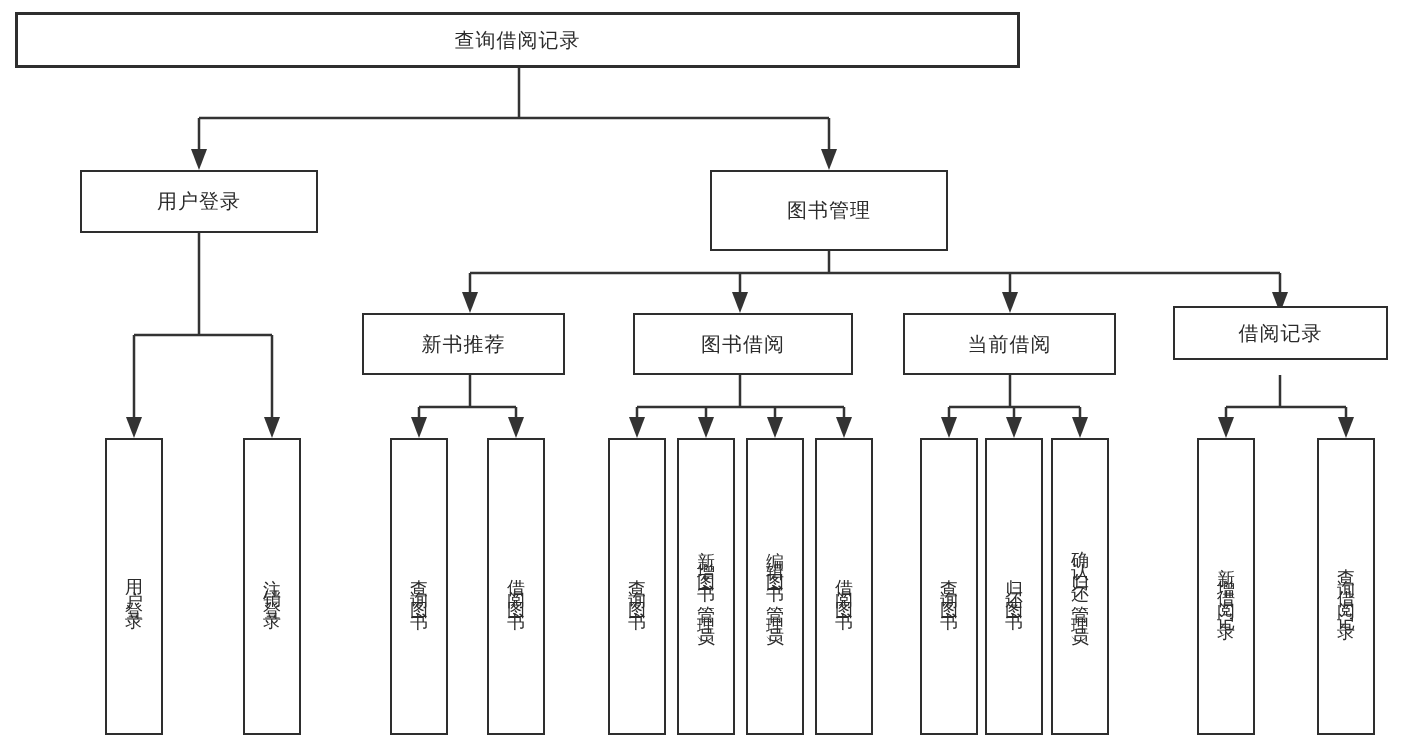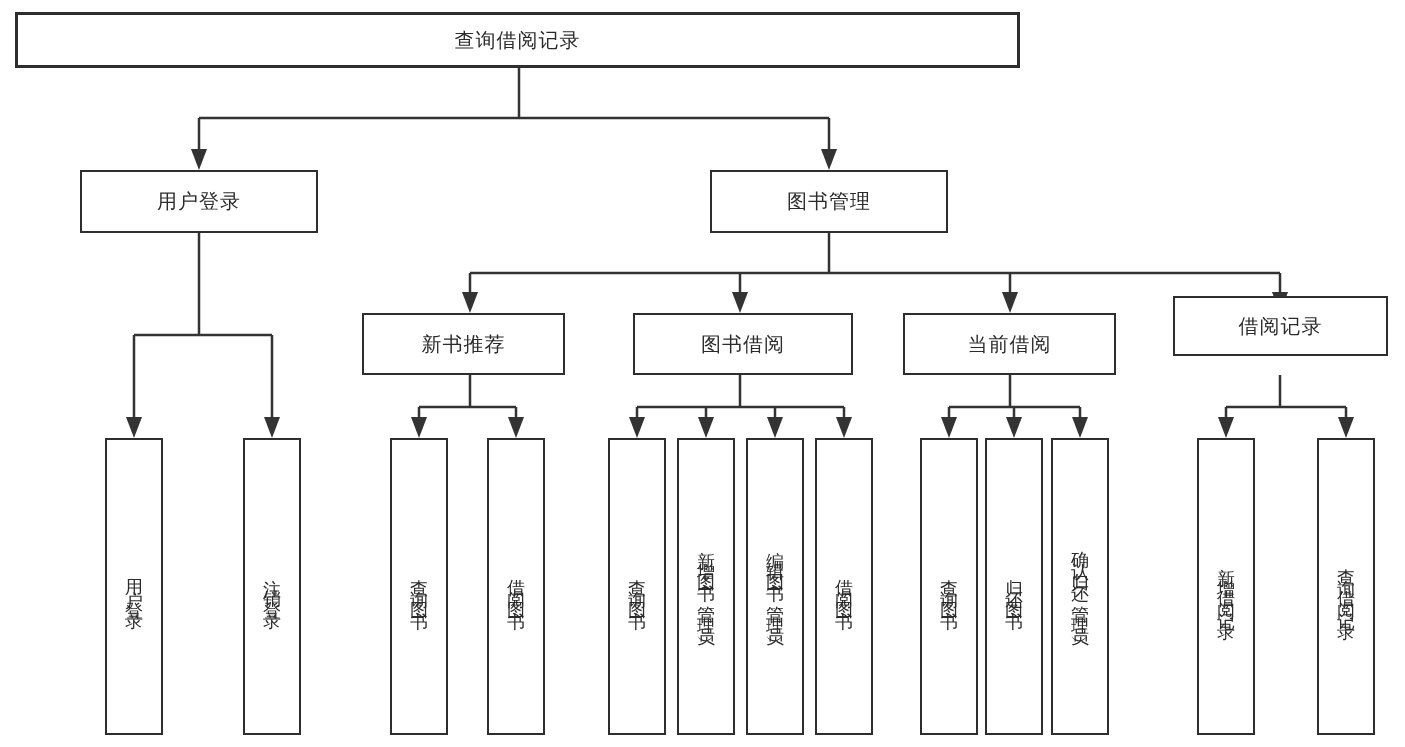--- a/index.html
+++ b/index.html
@@ -90,34 +90,34 @@
     <polygon points="1338,417 1354,417 1346,438"></polygon>
   </svg>
 
   <div class="node hbox root" style="left:15px;top:12px;width:1005px;height:56px;">
     <span>查询借阅记录</span>
   </div>
 
   <div class="node hbox" style="left:80px;top:170px;width:238px;height:63px;">
     <span>用户登录</span>
   </div>
-  <div class="node hbox" style="left:710px;top:170px;width:238px;height:63px;">
+  <div class="node hbox" style="left:710px;top:170px;width:238px;height:81px;">
     <span>图书管理</span>
   </div>
 
   <div class="node hbox" style="left:362px;top:313px;width:203px;height:62px;justify-content:center;">
     <span>新书推荐</span>
   </div>
   <div class="node hbox" style="left:633px;top:313px;width:220px;height:62px;">
     <span>图书借阅</span>
   </div>
   <div class="node hbox" style="left:903px;top:313px;width:213px;height:62px;">
     <span>当前借阅</span>
   </div>
-  <div class="node hbox" style="left:1173px;top:296px;width:215px;height:60px;text-align:right;">
+  <div class="node hbox" style="left:1173px;top:306px;width:215px;height:54px;text-align:right;">
     <span>借阅记录</span>
   </div>
 
   <div class="node vbox" style="left:105px;top:438px;width:58px;height:297px;">
     <span>用户登录</span>
   </div>
   <div class="node vbox" style="left:243px;top:438px;width:58px;height:297px;">
     <span>注销登录</span>
   </div>
 

